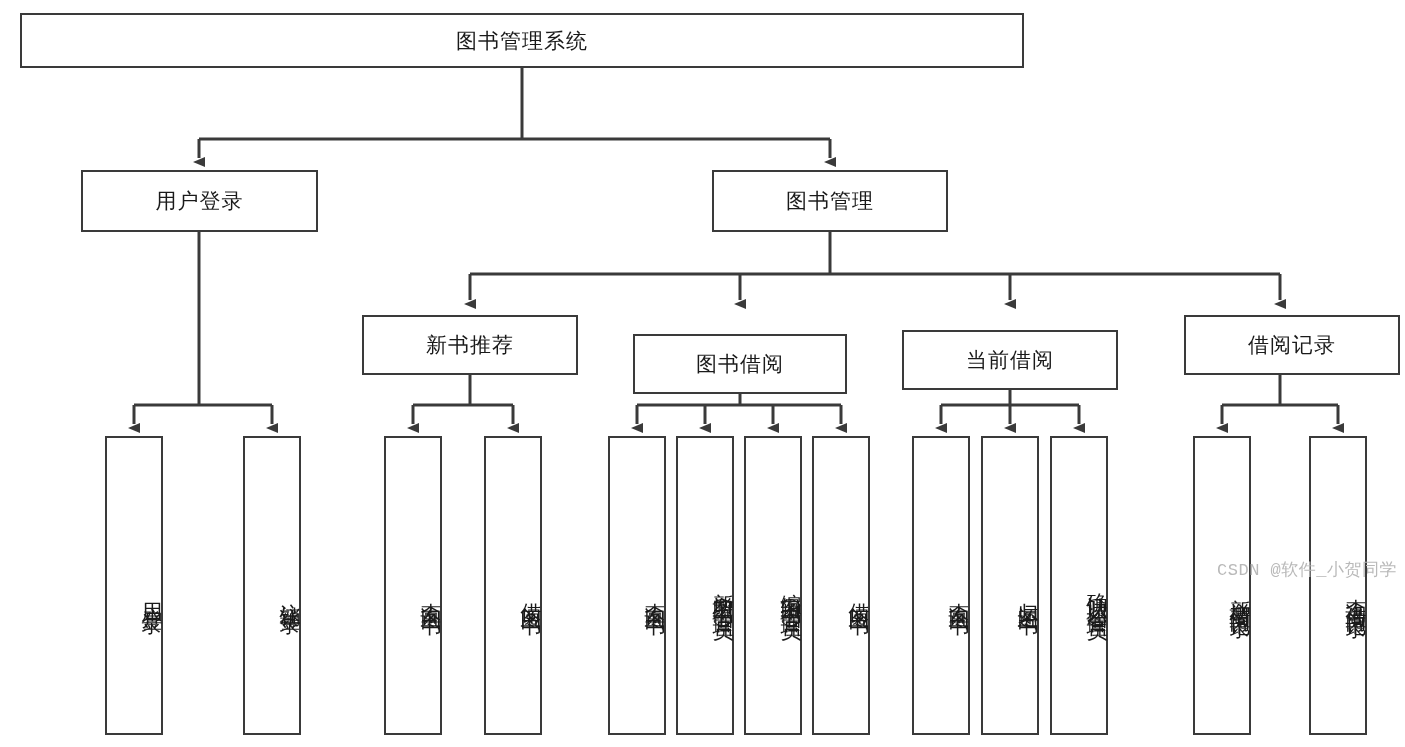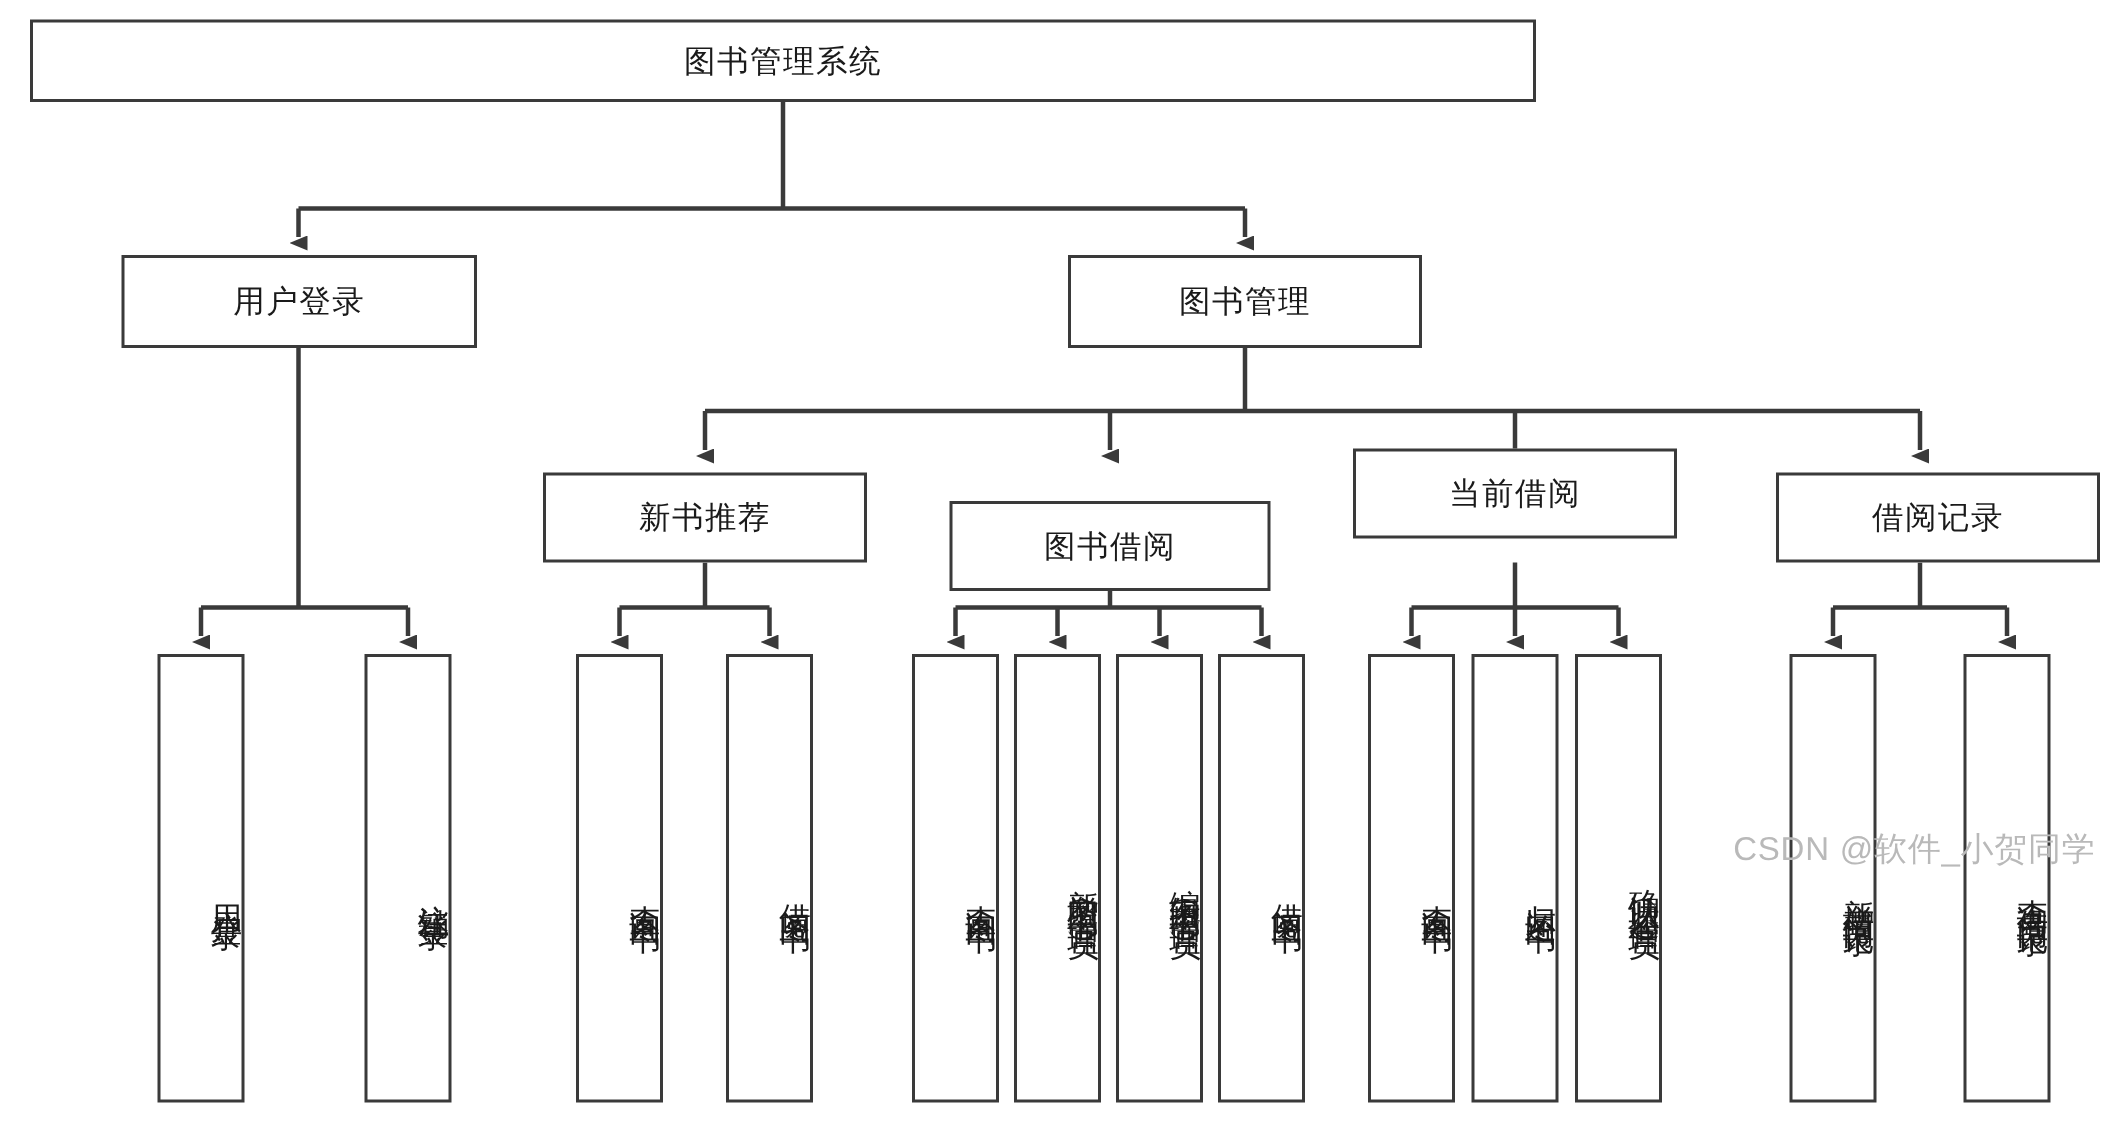--- a/index.html
+++ b/index.html
@@ -4,21 +4,21 @@
 <style>
   html,body{margin:0;padding:0;}
   body{
     width:1405px;height:747px;
     background:#ffffff;
     font-family:"Liberation Sans","DejaVu Sans",sans-serif;
     overflow:hidden;
     position:relative;
   }
   #diagram{
-    position:absolute;left:0;top:0;width:1405px;height:587px;
+    position:absolute;left:0;top:0;width:1405px;height:587px;font-family:Liberation Mono, monospace;
   }
   .node{
     position:absolute;
     box-sizing:border-box;
     background:#ffffff;
     border:2px solid #3a3a3a;
     display:flex;
     align-items:center;
     justify-content:center;
     color:#1a1a1a;
@@ -45,21 +45,21 @@
   }
   svg.links{
     position:absolute;left:0;top:0;
     width:1405px;height:747px;
     z-index:1;
     pointer-events:none;
   }
   .watermark{
     position:absolute;
     right:8px;bottom:6px;
-    font-size:22px;
+    font-size:17px;
     color:#b9b9b9;
     letter-spacing:0.5px;
     z-index:5;
     white-space:nowrap;
   }
 </style>
 </head>
 <body>
 
 <div id="diagram">
@@ -124,21 +124,21 @@
   <div class="node h" style="left:712px;top:170px;width:236px;height:62px;">
     <span>图书管理</span>
   </div>
 
   <div class="node h" style="left:362px;top:315px;width:216px;height:60px;">
     <span>新书推荐</span>
   </div>
   <div class="node h" style="left:633px;top:315px;width:214px;height:60px;margin-top:19px;">
     <span>图书借阅</span>
   </div>
-  <div class="node h" style="left:902px;top:299px;width:216px;height:60px;">
+  <div class="node h" style="left:902px;top:330px;width:216px;height:60px;">
     <span>当前借阅</span>
   </div>
   <div class="node h" style="left:1184px;top:315px;width:216px;height:60px;">
     <span>借阅记录</span>
   </div>
 
   <div class="node v" style="left:105px;top:436px;width:58px;height:299px;">
     <span>用户登录</span>
   </div>
   <div class="node v" style="left:243px;top:436px;width:58px;height:299px;">

